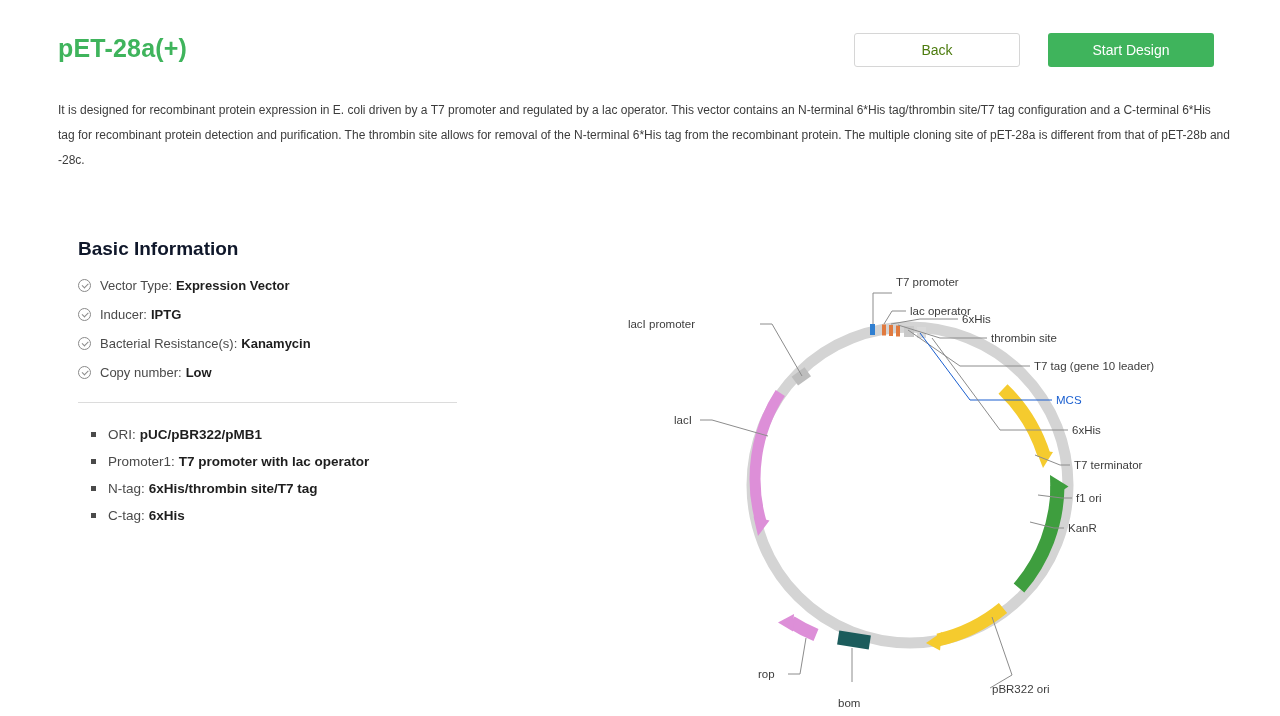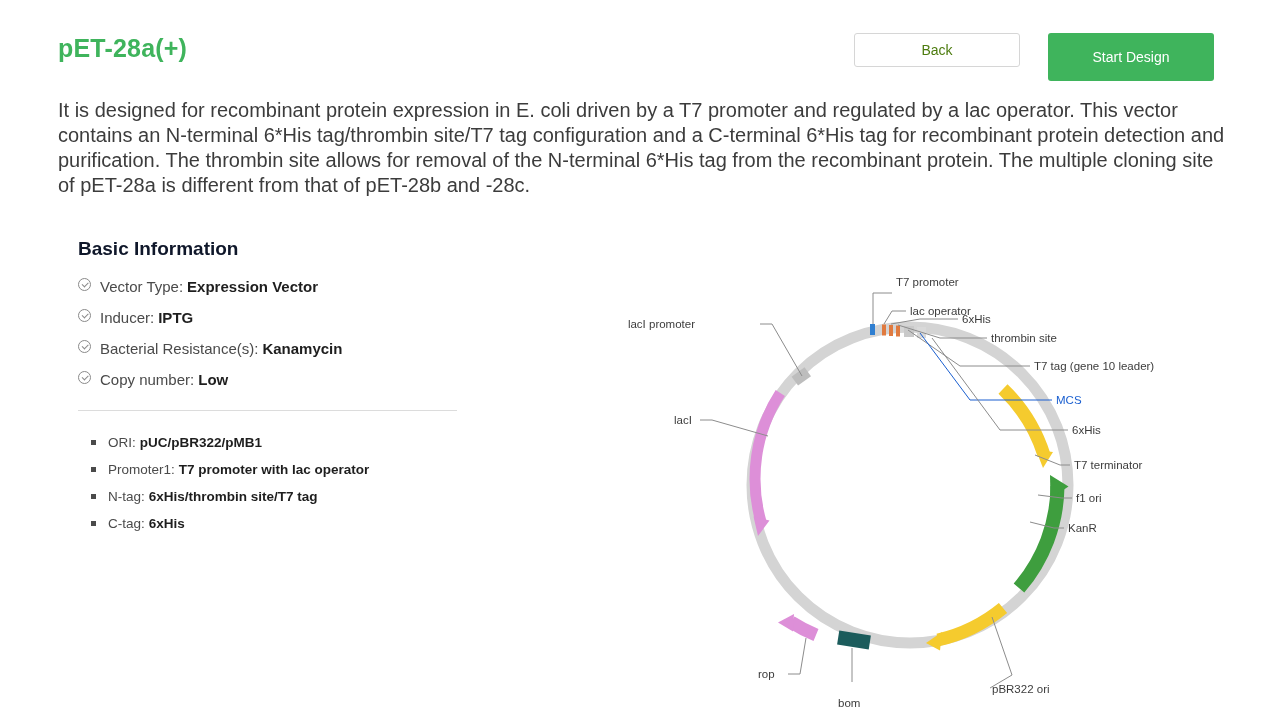--- a/index.html
+++ b/index.html
@@ -22,42 +22,42 @@
     font-size: 25px; font-weight: bold; color: #3fb45c; letter-spacing: .2px;
   }
   .btn-back {
     position: absolute; left: 854px; top: 33px; width: 166px; height: 34px;
     border: 1px solid #d6d6d6; background: #fff; border-radius: 3px;
     font-size: 14px; color: #4d7c0f; cursor: pointer;
     display: flex; align-items: center; justify-content: center;
     font-family: "Liberation Sans", sans-serif;
   }
   .btn-start {
-    position: absolute; left: 1048px; top: 33px; width: 166px; height: 48px;
+    position: absolute; left: 1048px; top: 33px; width: 166px; height: 34px;
     border: none; background: #3fb45c; border-radius: 3px;
     font-size: 14px; color: #fff; cursor: pointer;
     display: flex; align-items: center; justify-content: center;
     font-family: "Liberation Sans", sans-serif;
   }
 
   
   .desc {
     position: absolute; left: 58px; top: 98px; width: 1172px;
-    font-size: 20px; line-height: 25px; color: #3c3c3c;
+    font-size: 12px; line-height: 25px; color: #3c3c3c;
   }
 
   
   .left-col { position: absolute; left: 78px; top: 238px; width: 400px; }
   .section-title {
     font-size: 19px; font-weight: bold; color: #0f172a; margin: 0 0 18px 0;
   }
   .info-list { list-style: none; margin: 0; padding: 0; }
   .info-list li {
-    display: flex; align-items: flex-start;
-    font-size: 15px; color: #4a4a4a; margin-bottom: 14px;
+    display: flex; align-items: center;
+    font-size: 13px; color: #4a4a4a; margin-bottom: 14px;
   }
   .chk {
     display: inline-block; width: 13px; height: 13px; margin-right: 9px;
     border: 1.3px solid #8a8a8a; border-radius: 50%;
     position: relative; flex: 0 0 auto;
   }
   .chk::after {
     content: ""; position: absolute; left: 3px; top: 2.6px;
     width: 5px; height: 2.5px; border-left: 1.3px solid #8a8a8a;
     border-bottom: 1.3px solid #8a8a8a; transform: rotate(-45deg);

